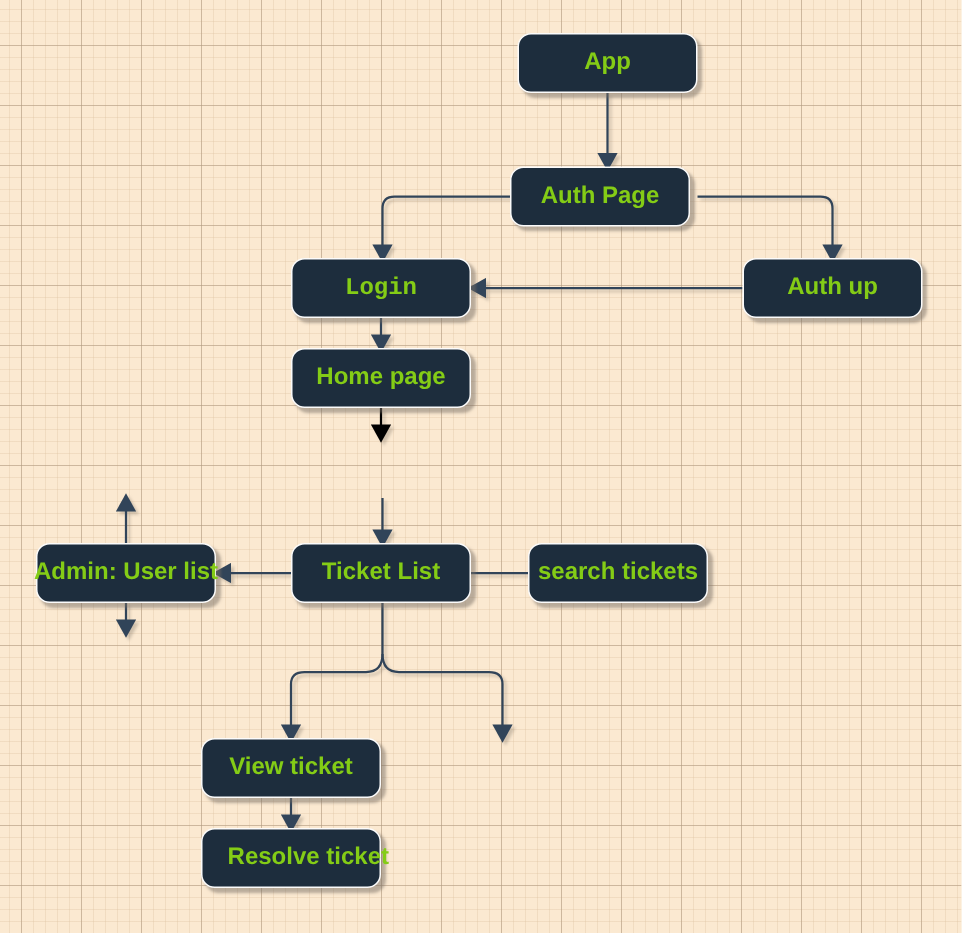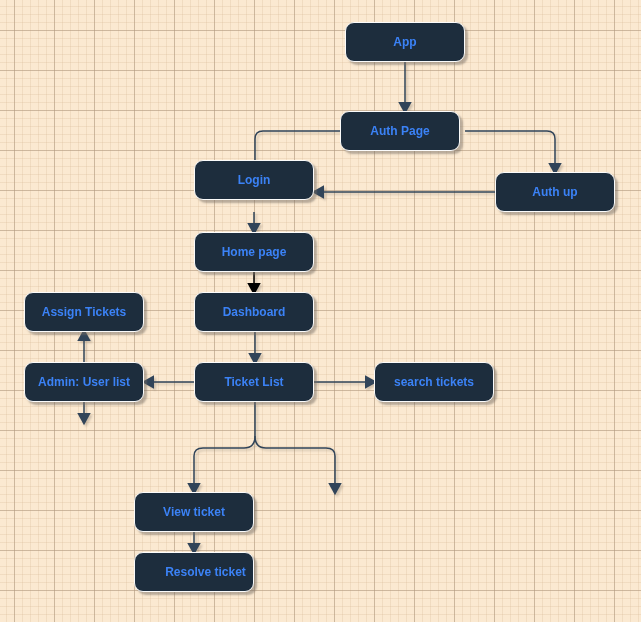--- a/index.html
+++ b/index.html
@@ -23,34 +23,34 @@
     filter:drop-shadow(2px 2px 1px rgba(125,115,100,0.35));
   }
   .node{
     position:absolute;width:120px;height:40px;
     background:#1d2d3d;
     border:1px solid #fbfbfb;
     border-radius:9px;
     box-sizing:border-box;
     display:flex;align-items:center;justify-content:center;
     box-shadow:3px 3px 2px rgba(120,110,100,0.5);
-    color:#3b82f6;font-size:12px;font-weight:700;
+    color:#84cc16;font-size:16px;font-weight:700;
     cursor:default;
   }
   .node span{white-space:nowrap;}
   .n-app{left:345px;top:22px;}
   .n-auth{left:340px;top:111px;}
-  .n-login{left:194px;top:160px;}
+  .n-login{left:194px;top:172px;font-family:Liberation Mono, monospace;}
   .n-signup{left:495px;top:172px;}
   .n-home{left:194px;top:232px;}
   .n-dash{left:194px;top:292px;}
   .n-assign{left:24px;top:292px;}
   .n-admin{left:24px;top:362px;text-align:center;}
   .n-ticket{left:194px;top:362px;}
-  .n-search{left:374px;top:362px;}
+  .n-search{left:352px;top:362px;}
   .n-delete{left:24px;top:422px;}
   .n-view{left:134px;top:492px;}
   .n-new{left:275px;top:492px;}
   .n-resolve{left:134px;top:552px;padding-left:23px;}
 </style>
 </head>
 <body>
 
 <div class="canvas">
 
@@ -89,26 +89,20 @@
   </div>
   <div class="node n-login">
     <span>Login</span>
   </div>
   <div class="node n-signup">
     <span>Auth up</span>
   </div>
   <div class="node n-home">
     <span>Home page</span>
   </div>
-  <div class="node n-dash">
-    <span>Dashboard</span>
-  </div>
-  <div class="node n-assign">
-    <span>Assign Tickets</span>
-  </div>
   <div class="node n-admin">
     <span>Admin: User list</span>
   </div>
   <div class="node n-ticket">
     <span>Ticket List</span>
   </div>
   <div class="node n-search">
     <span>search tickets</span>
   </div>
   <div class="node n-view">

